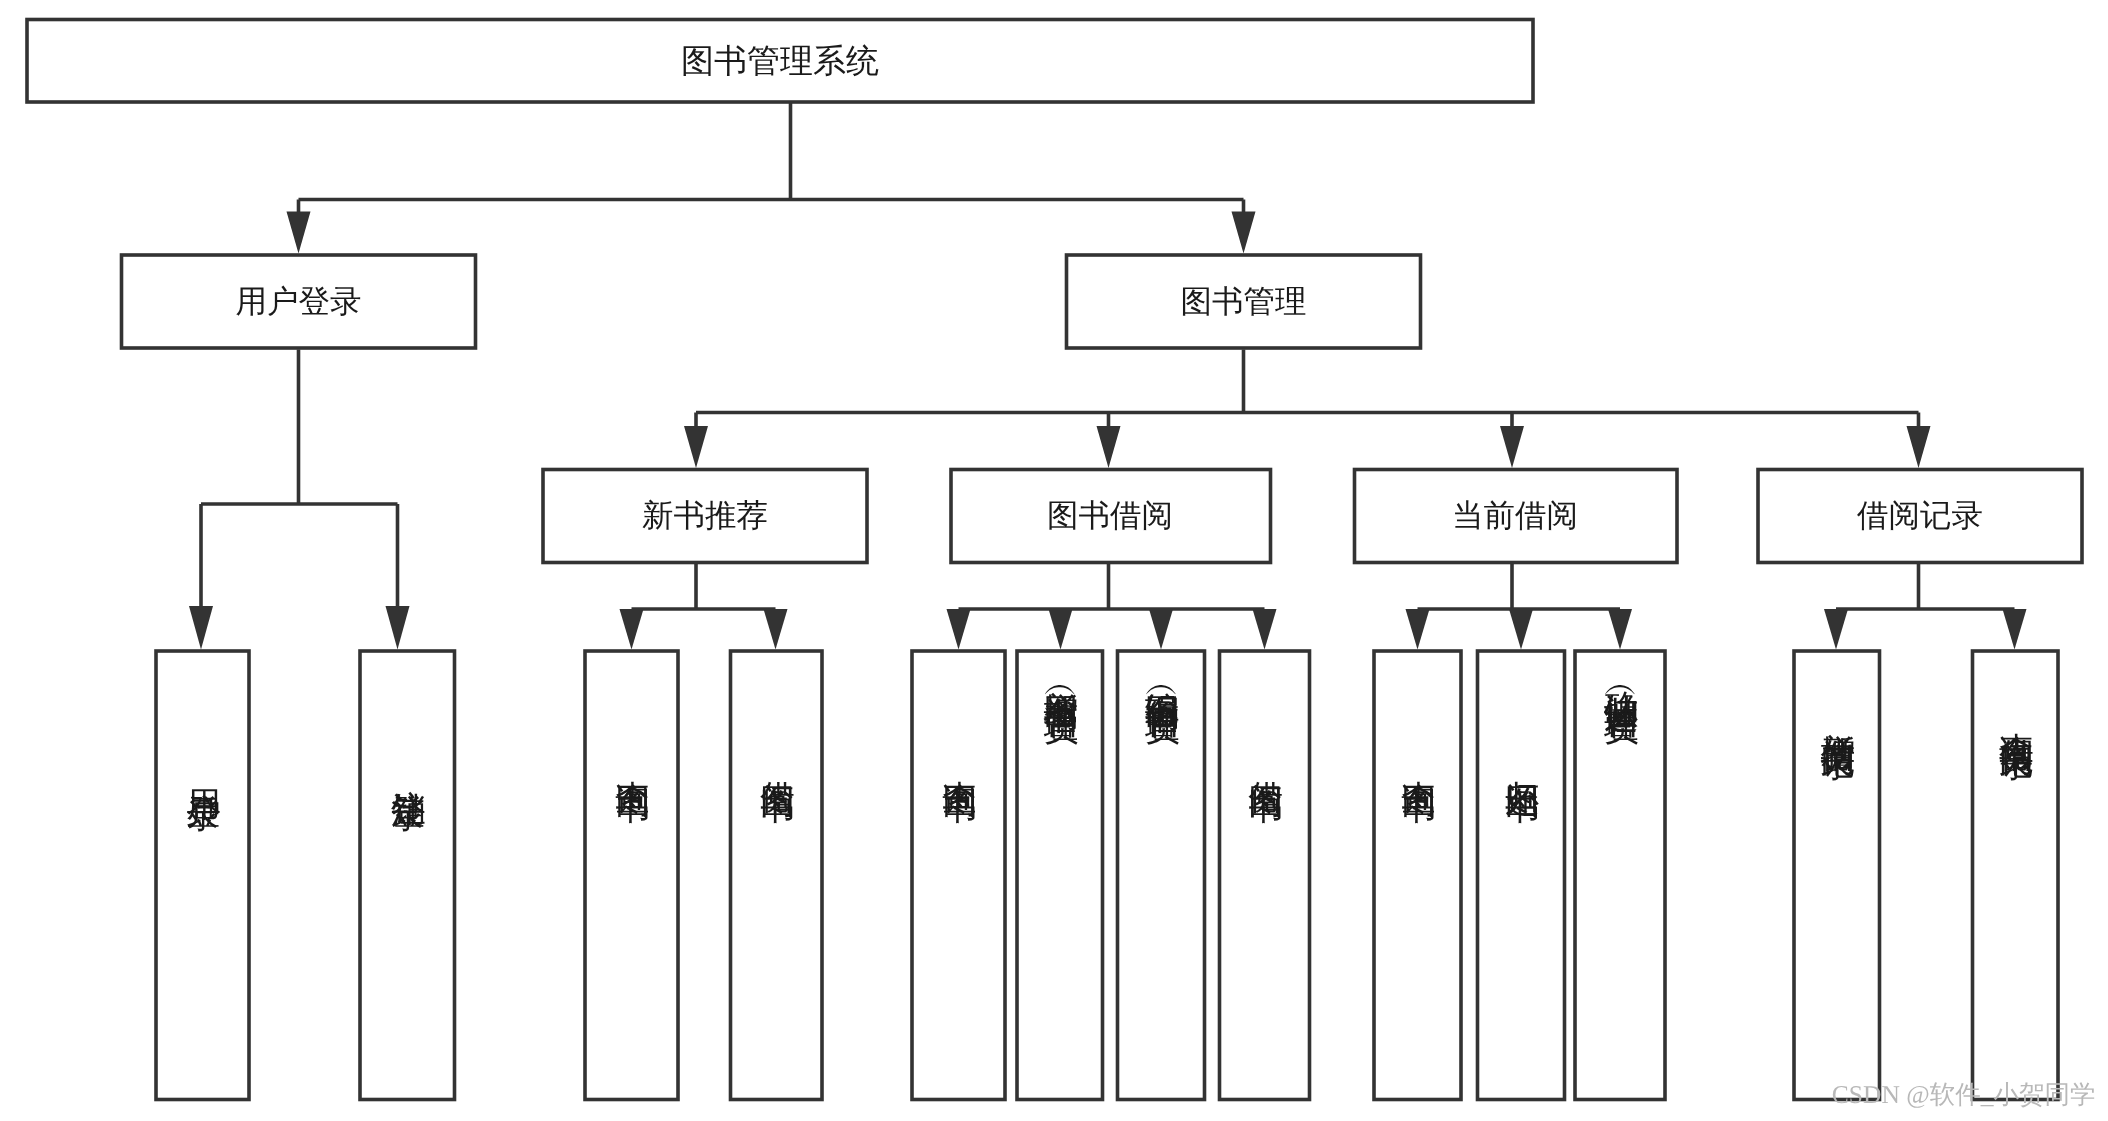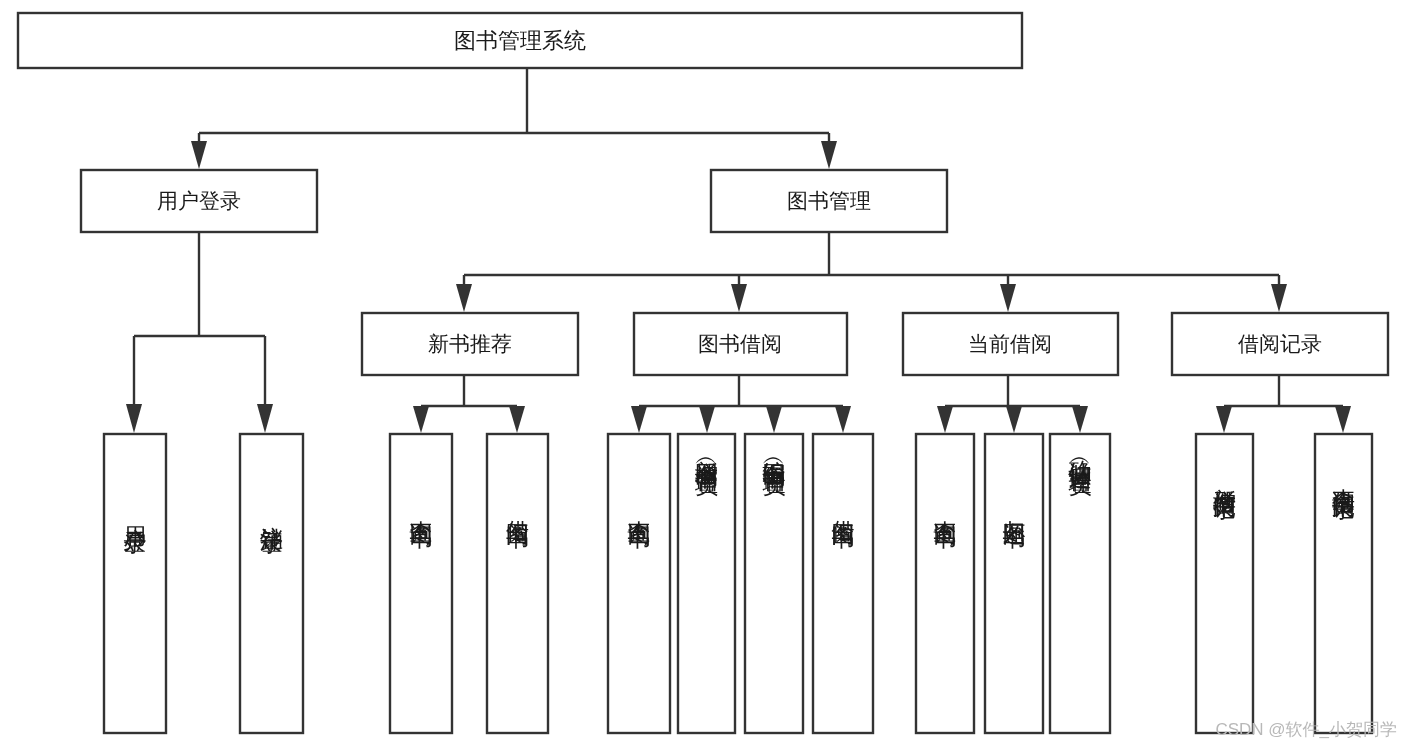--- a/index.html
+++ b/index.html
@@ -71,21 +71,21 @@
     font-size: 23px;
     line-height: 1.08;
     color: #1a1a1a;
     letter-spacing: 2px;
     white-space: nowrap;
   }
   .watermark {
     position: absolute;
     right: 8px;
     bottom: 6px;
-    font-family: Liberation Sans, sans-serif;
+    font-family: Liberation Serif, serif;
     font-size: 17px;
     color: #b8b8b8;
     white-space: nowrap;
     user-select: none;
     margin-left: 45px;
   }
 </style>
 </head>
 <body>
 

